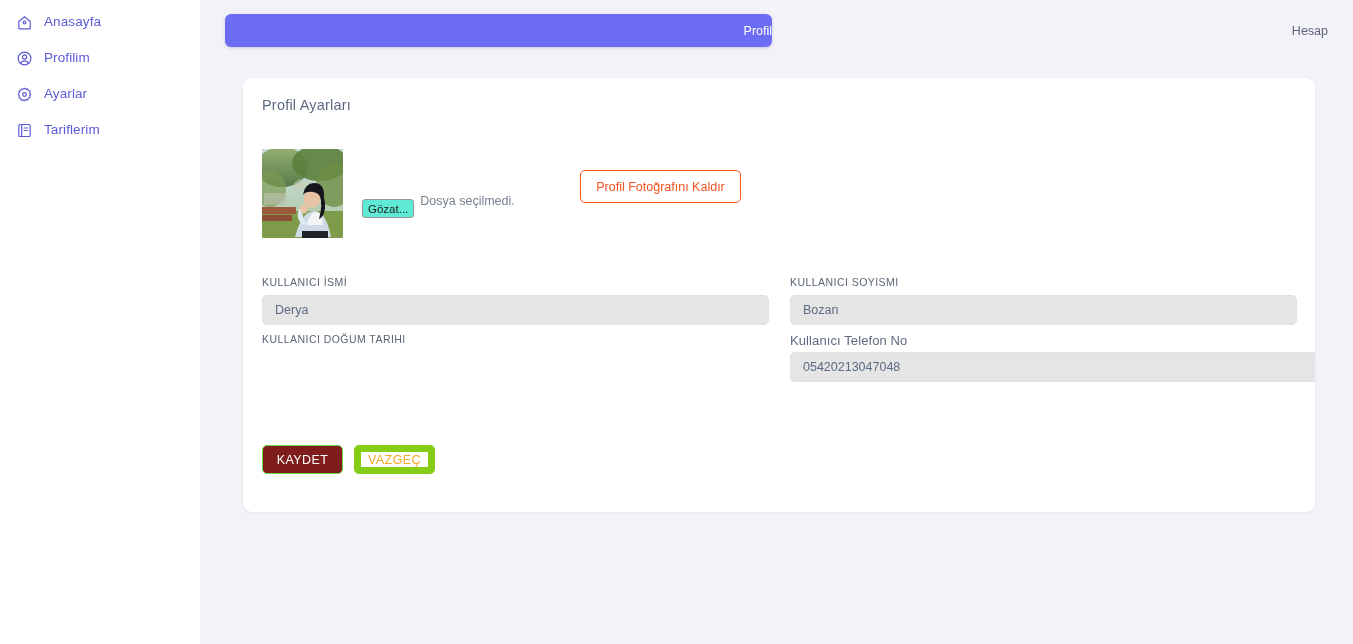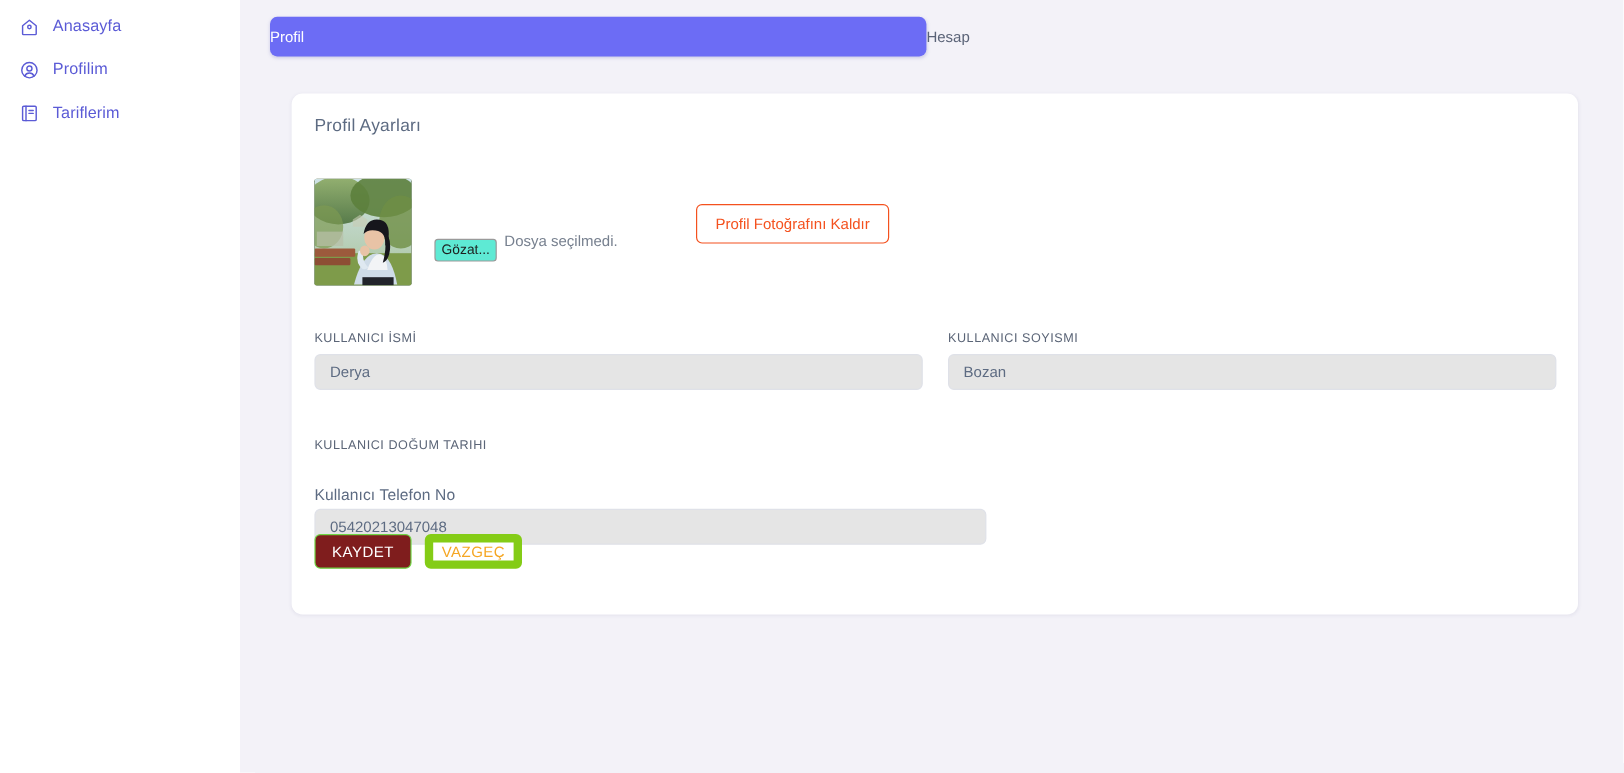--- a/index.html
+++ b/index.html
@@ -63,21 +63,21 @@
   #tabs {
     display: flex;
     width: 1153px;
     padding: 14px 25px 0 25px;
   }
   .tab {
     height: 33px;
     border-radius: 6px;
     display: flex;
     align-items: center;
-    justify-content: flex-start;
+    justify-content: flex-end;
     font-size: 12.5px;
     cursor: pointer;
     user-select: none;
   }
   .tab-active {
     width: 551px;
     background: #6c6cf5;
     color: #ffffff;
     box-shadow: 0 1px 3px rgba(80,80,180,.25);
   }
@@ -215,21 +215,21 @@
   }
   .field-input::placeholder { color: #5d6b82; }
 
   
   #phone-field { width: 507px; }
   #phone-input {
     width: 560px;
     height: 30px;
   }
 
-  #row2 { margin-top: 40px; flex-direction: column; }
+  #row2 { margin-top: 8px; }
 
   
   #actions {
     position: absolute;
     left: 19px;
     top: 367px;
     display: flex;
     gap: 11px;
   }
   .btn {
@@ -278,20 +278,29 @@
       <span class="nav-icon">
         <svg width="17" height="17" viewBox="0 0 24 24" fill="none" stroke="currentColor" stroke-width="1.7" stroke-linecap="round" stroke-linejoin="round">
           <circle cx="12" cy="12" r="9"></circle>
           <circle cx="12" cy="10" r="3"></circle>
           <path d="M6.5 19a6 6 0 0 1 11 0"></path>
         </svg>
       </span>
       <span class="nav-label">Profilim</span>
     </div>
 
+    <div class="nav-item">
+      <span class="nav-icon">
+        <svg width="17" height="17" viewBox="0 0 24 24" fill="none" stroke="currentColor" stroke-width="1.7" stroke-linecap="round" stroke-linejoin="round">
+          <path d="M12 3.2l2.1 1.2 2.4-.3 1 2.2 2.2 1-.3 2.4 1.2 2.1-1.2 2.1.3 2.4-2.2 1-1 2.2-2.4-.3L12 20.8l-2.1-1.2-2.4.3-1-2.2-2.2-1 .3-2.4L3.4 12l1.2-2.1-.3-2.4 2.2-1 1-2.2 2.4.3z"></path>
+          <circle cx="12" cy="12" r="2.6"></circle>
+        </svg>
+      </span>
+      <span class="nav-label">Ayarlar</span>
+    </div>
 
     <div class="nav-item">
       <span class="nav-icon">
         <svg width="17" height="17" viewBox="0 0 24 24" fill="none" stroke="currentColor" stroke-width="1.7" stroke-linecap="round" stroke-linejoin="round">
           <rect x="4" y="3.5" width="16" height="17" rx="1.4"></rect>
           <path d="M8 3.5v17"></path>
           <path d="M11.5 8.5h5M11.5 12h5"></path>
         </svg>
       </span>
       <span class="nav-label">Tariflerim</span>

